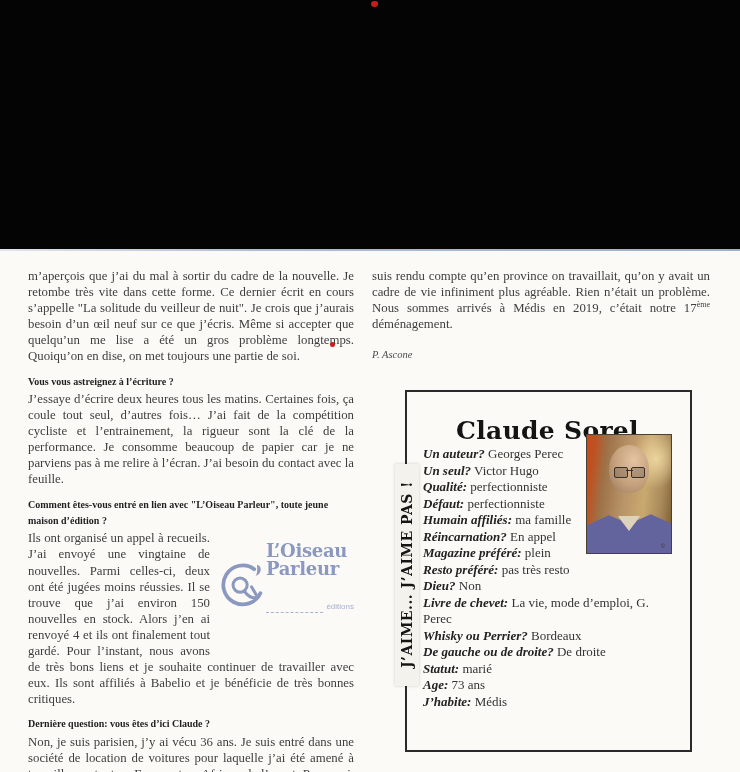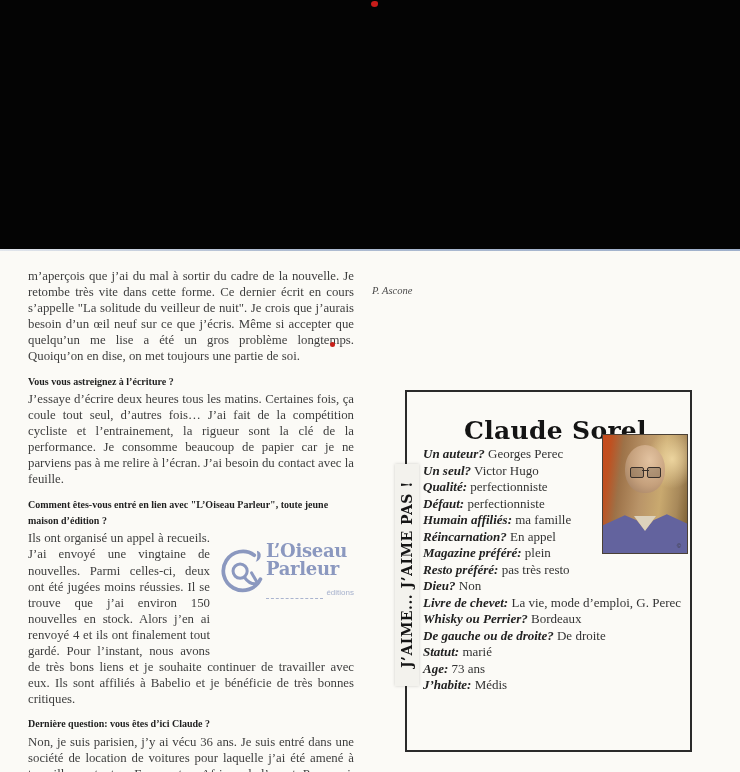--- a/index.html
+++ b/index.html
@@ -27,28 +27,28 @@
   .sup { font-size:8px; vertical-align:super; line-height:0; }
   .byline { margin-top:17px; font-size:10.5px; font-style:italic; color:#4c4c4c; }
 
   
   .logo-float { float:right; width:136px; height:104px; margin:12px 0 2px 8px; }
   .logo-inner { display:flex; align-items:flex-end; }
   .logo-mark { flex:0 0 auto; margin-top:4px; }
   .logo-textcol { margin-left:2px; }
   .logo-line { display:block; font-family:"DejaVu Serif", serif; font-weight:bold;
     font-size:18px; line-height:18px; color:#8b98bf; letter-spacing:-0.3px; }
-  .logo-tagrow { display:flex; align-items:flex-end; width:88px; margin-top:7px; }
+  .logo-tagrow { display:flex; align-items:flex-end; width:88px; margin-top:21px; }
   .logo-dash { flex:1; border-bottom:1px dashed #aab4cf; margin-bottom:2px; }
   .logo-tag { font-size:8px; color:#a6b1cd; margin-left:3px; font-family:"Liberation Sans", sans-serif; }
 
   
   .pbox { position:absolute; left:405px; top:390px; width:287px; height:362px;
     box-sizing:border-box; border:2px solid #2a2a2a; background:#fbfaf6;
-    padding:12px 2px 0 16px; }
+    padding:12px 18px 0 16px; }
   .pbox-title { margin:12px 0 0 0; text-align:center; font-family:"DejaVu Serif", serif;
     font-weight:bold; font-size:25px; line-height:30px; color:#141414; letter-spacing:0.3px; }
   .qa { font-size:13px; line-height:16.5px; color:#333; }
   .qa-line .q { font-weight:bold; font-style:italic; color:#222; }
 
   
   .photo { float:right; width:84px; height:118px; margin:-12px 0 8px 6px;
     position:relative; border:1px solid #4a4036; overflow:hidden; display:block;
     background:linear-gradient(97deg,#c8491c 0%,#bf5121 9%,#9d7248 22%,#b99468 45%,#c9a96f 66%,#a8895a 84%,#75592c 100%); }
   .photo-light { position:absolute; right:-10px; top:-6px; width:50px; height:60px;
@@ -123,20 +123,23 @@
       </p>
     </section>
 
     <section>
       <h3 class="qhead">Dernière question: vous êtes d’ici Claude ?</h3>
       <p class="body">Non, je suis parisien, j’y ai vécu 36 ans. Je suis entré dans une société de location de voitures pour laquelle j’ai été amené à travailler partout en France et en Afrique de l’ouest. Pour moi, la France c’était Paris, Paris c’était la France. Je me</p>
     </section>
   </div>
 
   <div class="col col-right">
+    <p class="body">
+      <span>suis rendu compte qu’en province on travaillait, qu’on y avait un cadre de vie infiniment plus agréable. Rien n’était un problème. Nous sommes arrivés à Médis en 2019, c’était notre 17</span><sup class="sup">ème</sup><span> déménagement.</span>
+    </p>
     <div class="byline">P. Ascone</div>
   </div>
 
   <div class="pbox">
     <h2 class="pbox-title">Claude Sorel</h2>
     <div class="qa">
       <span class="photo">
         <span class="photo-light"></span>
         <span class="head"></span>
         <span class="glasses">

